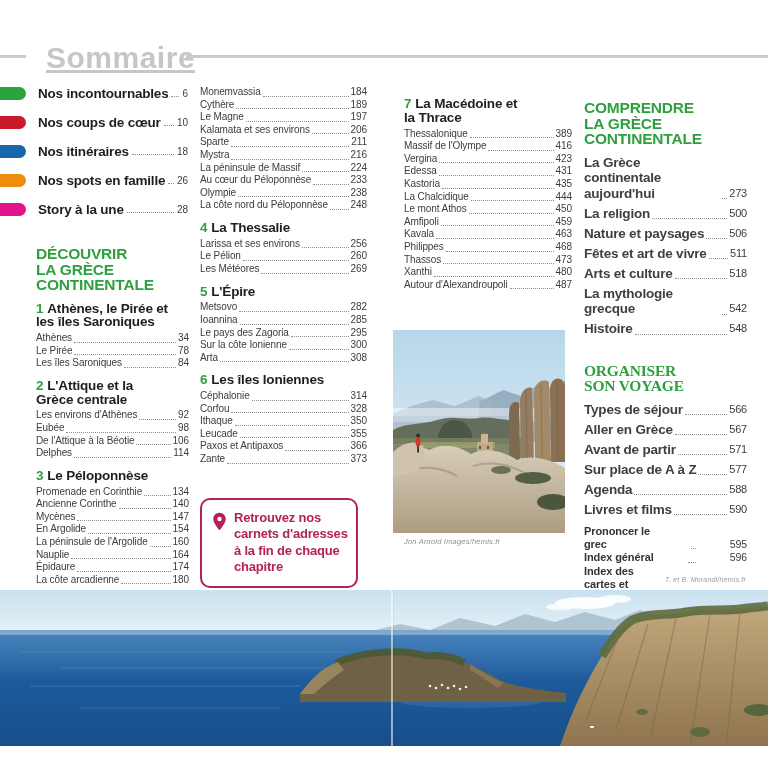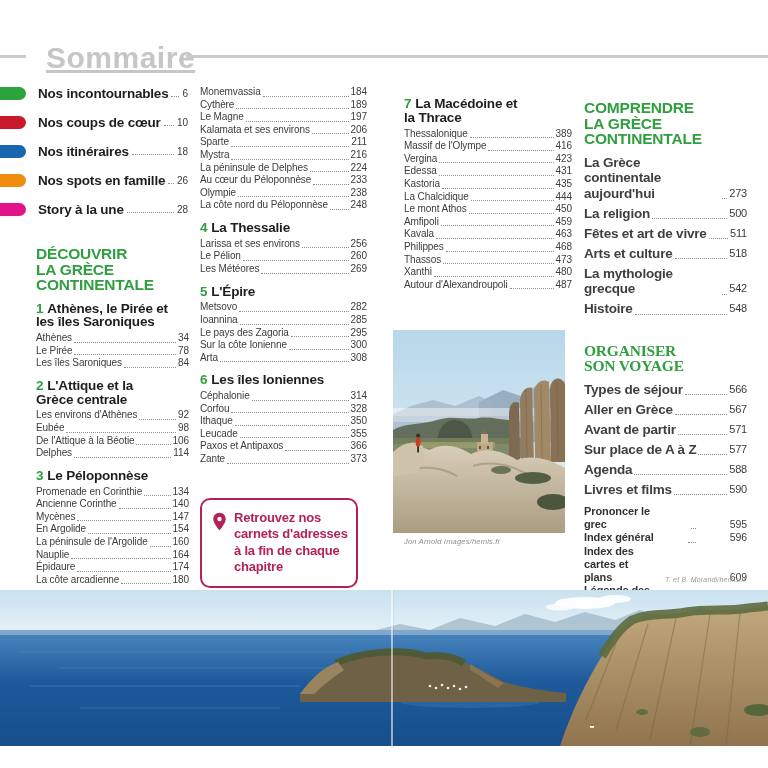--- a/index.html
+++ b/index.html
@@ -244,21 +244,21 @@
         <span class="lbl">Sparte</span>
           <span class="lead"></span>
           <span class="pg">211</span>
       </div>
         <div class="entry">
         <span class="lbl">Mystra</span>
           <span class="lead"></span>
           <span class="pg">216</span>
       </div>
         <div class="entry">
-        <span class="lbl">La péninsule de Delphes</span>
+        <span class="lbl">La péninsule de Massif</span>
           <span class="lead"></span>
           <span class="pg">224</span>
       </div>
         <div class="entry">
         <span class="lbl">Au cœur du Péloponnèse</span>
           <span class="lead"></span>
           <span class="pg">233</span>
       </div>
         <div class="entry">
         <span class="lbl">Olympie</span>
@@ -461,20 +461,25 @@
 
     <div class="entry">
         <span class="lbl">La Grèce continentale aujourd'hui</span>
           <span class="lead"></span>
           <span class="pg">273</span>
       </div>
         <div class="entry">
         <span class="lbl">La religion</span>
           <span class="lead"></span>
           <span class="pg">500</span>
+      </div>
+        <div class="entry">
+        <span class="lbl">Nature et paysages</span>
+          <span class="lead"></span>
+          <span class="pg">506</span>
       </div>
         <div class="entry">
         <span class="lbl">Fêtes et art de vivre</span>
           <span class="lead"></span>
           <span class="pg">511</span>
       </div>
         <div class="entry">
         <span class="lbl">Arts et culture</span>
           <span class="lead"></span>
           <span class="pg">518</span>

